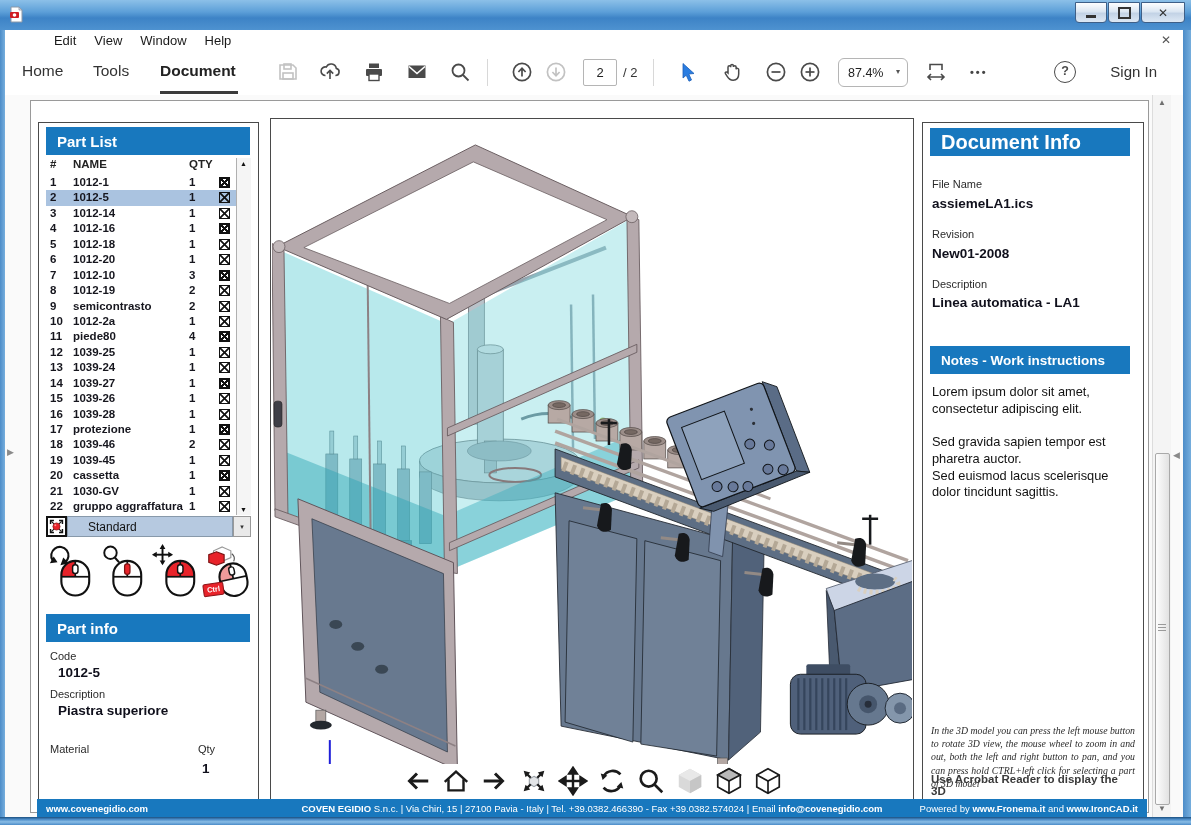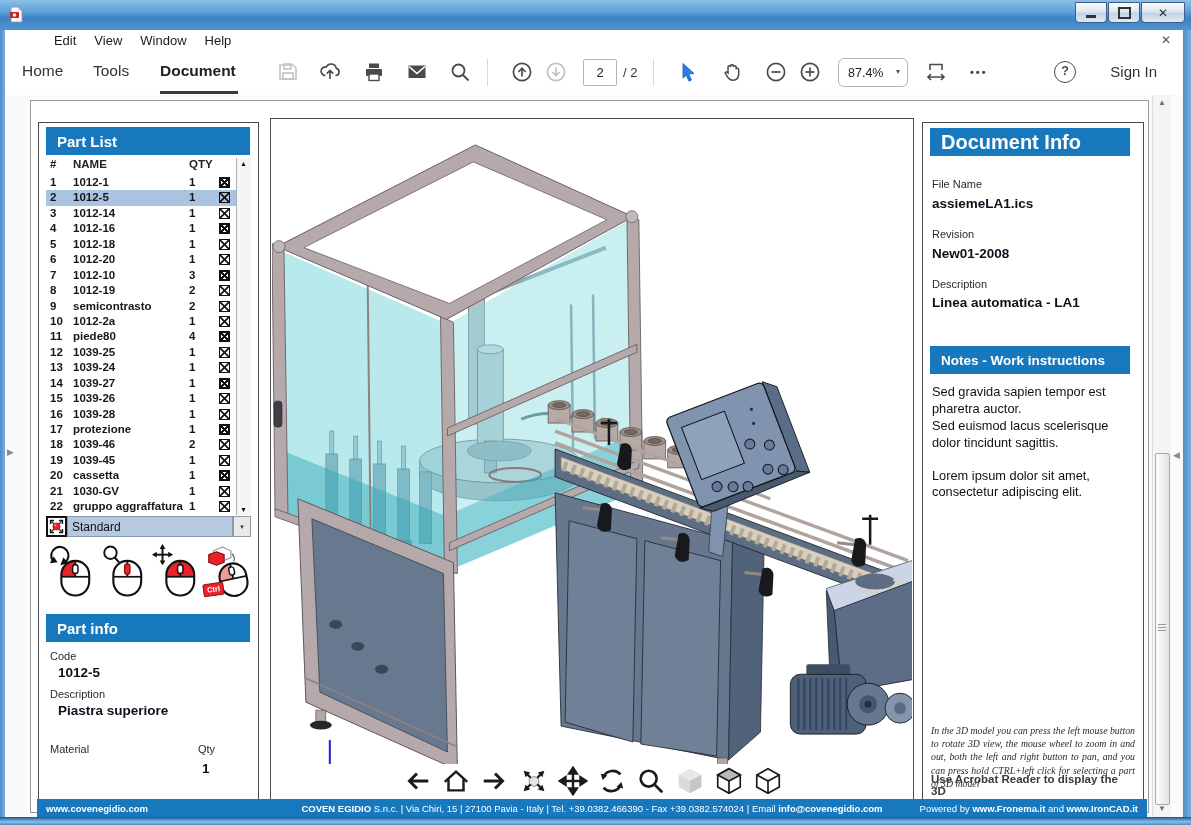--- a/index.html
+++ b/index.html
@@ -78,21 +78,21 @@
                linear-gradient(-45deg,transparent 43%,#111 45%,#111 55%,transparent 57%);}
   .cb.dk{border-width:2px;
     background:linear-gradient(45deg,transparent 38%,#111 42%,#111 58%,transparent 62%),
                linear-gradient(-45deg,transparent 38%,#111 42%,#111 58%,transparent 62%);}
   .plscroll{position:absolute;right:0;top:0;width:14px;height:357px;background:#f5f5f5;border-left:1px solid #b0b0b0;}
   .plarrow{position:absolute;left:0;width:13px;text-align:center;font-size:7px;color:#111;}
 
   
   .vdrop{position:absolute;left:7px;top:393px;width:205px;height:21px;display:flex;}
   .vdrop-icon{width:21px;height:21px;border:2px solid #111;box-sizing:border-box;background:#fff;}
-  .vdrop-box{flex:1;background:#b6c9e0;border:1px solid #8899aa;display:flex;align-items:center;padding-left:4px;font-size:12px;color:#111;}
+  .vdrop-box{flex:1;background:#b6c9e0;border:1px solid #8899aa;display:flex;align-items:center;padding-left:20px;font-size:12px;color:#111;}
   .vdrop-btn{width:16px;background:#e9e9e9;border:1px solid #999;display:flex;align-items:center;justify-content:center;font-size:7px;color:#333;}
 
   
   .mouserow{position:absolute;left:7px;top:420px;width:205px;height:60px;display:flex;justify-content:space-between;}
   .mouseitem{position:relative;width:48px;height:60px;}
   .ctrlkey{position:absolute;left:0px;bottom:7px;background:#e8232a;color:#fff;font-size:7.5px;font-weight:bold;
     padding:1px 3px;border-radius:2px;border:1px solid #8c1216;transform:rotate(-8deg);}
 
   
   .notes-p{white-space:pre-line;font-size:12.8px;line-height:1.32;color:#111;margin:0 0 16px 0;}
@@ -737,24 +737,24 @@
       <div class="bluehdr" style="left:7px;top:5px;width:200px;height:28px;font-size:20px;">Document Info</div>
       <span class="lbl" style="left:9px;top:55px;">File Name</span>
       <span class="val" style="left:9px;top:73px;">assiemeLA1.ics</span>
       <span class="lbl" style="left:9px;top:105px;">Revision</span>
       <span class="val" style="left:9px;top:123px;">New01-2008</span>
       <span class="lbl" style="left:9px;top:155px;">Description</span>
       <span class="val" style="left:9px;top:172px;">Linea automatica - LA1</span>
 
       <div class="bluehdr" style="left:7px;top:223px;width:200px;height:28px;font-size:13.5px;">Notes - Work instructions</div>
       <div style="position:absolute;left:9px;top:261px;width:202px;">
+        <p class="notes-p">Lorem ipsum dolor sit amet,
+consectetur adipiscing elit.</p>
         <p class="notes-p">Sed gravida sapien tempor est pharetra auctor.
 Sed euismod lacus scelerisque dolor tincidunt sagittis.</p>
-        <p class="notes-p">Lorem ipsum dolor sit amet,
-consectetur adipiscing elit.</p>
       </div>
 
       <div class="italicnote" style="left:8px;top:601px;width:204px;">In the 3D model you can press the left mouse button to rotate 3D view, the mouse wheel to zoom in and out, both the left and right button to pan, and you can press hold CTRL+left click for selecting a part of 3D model</div>
       <div class="boldnote" style="left:8px;top:650px;width:204px;">Use Acrobat Reader to display the 3D</div>
     </div>
 
     <div class="pfooter">
       <span class="pf-left">www.covenegidio.com</span>
       <span class="pf-center"><span class="pfb">COVEN EGIDIO</span><span> S.n.c. | Via Chiri, 15 | 27100 Pavia - Italy | Tel. +39.0382.466390 - Fax +39.0382.574024 | Email </span><span class="pfb">info@covenegidio.com</span></span>
       <span class="pf-right"><span>Powered by </span><span class="pfb">www.Fronema.it</span><span> and </span><span class="pfb">www.IronCAD.it</span></span>

